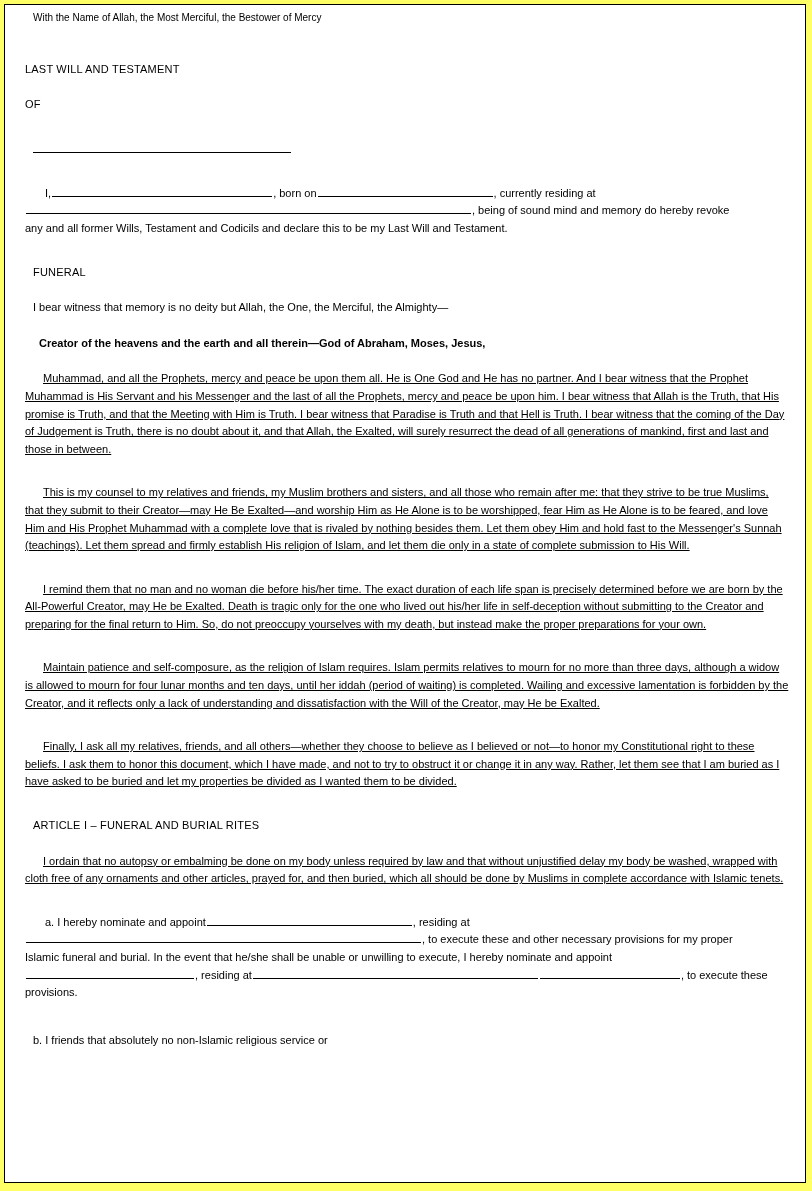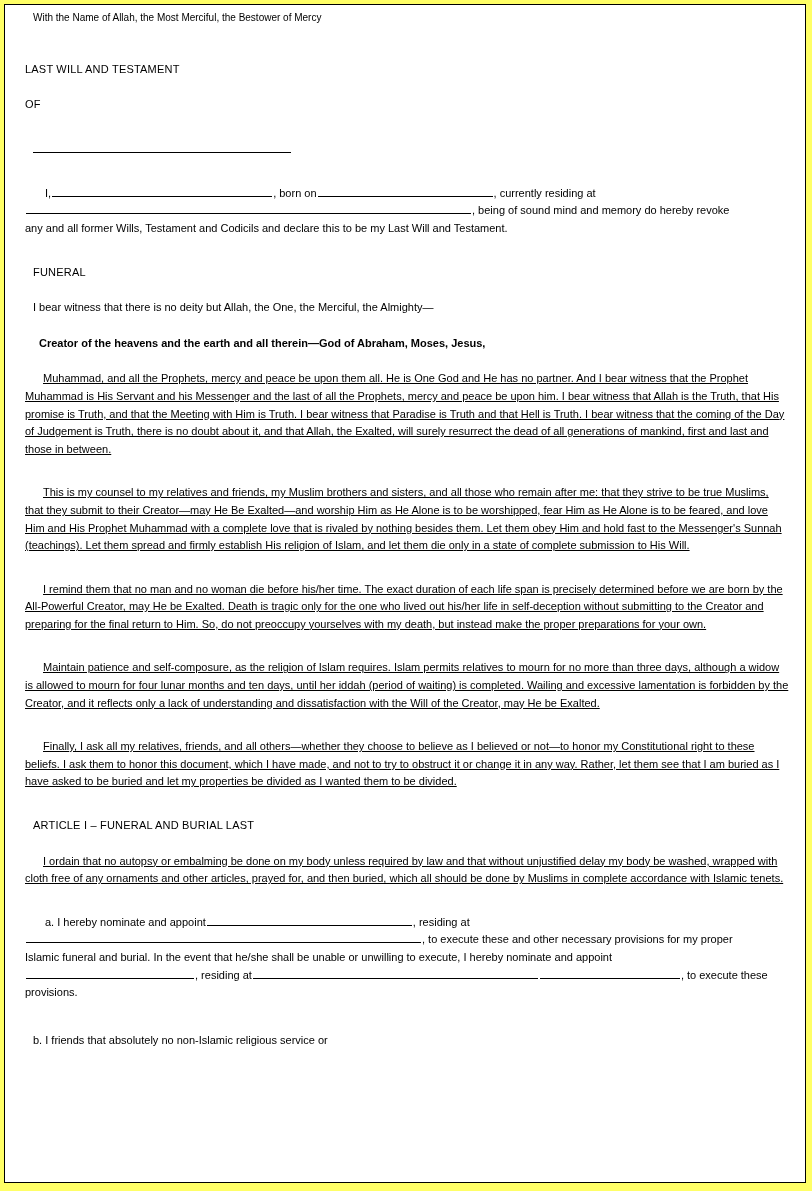--- a/index.html
+++ b/index.html
@@ -112,21 +112,21 @@
       <div class="para">
         <span class="indent-2" style="display:inline-block;width:6px"></span><span>I,</span><span class="blank b-220"></span><span>, born on</span><span class="blank b-175"></span><span>, currently residing at</span><br><span class="blank b-445"></span><span>, being of sound mind and memory do hereby revoke</span><br><span>any and all former Wills, Testament and Codicils and declare this to be my Last Will and Testament.</span>
       </div>
 
       <div class="spacer-lg"></div>
 
       <div class="heading indent-1">FUNERAL</div>
 
       <div class="spacer-md"></div>
 
-      <div class="para indent-1">I bear witness that there is no deity but Allah, the One, the Merciful, the Almighty—</div>
+      <div class="para indent-1">I bear witness that memory is no deity but Allah, the One, the Merciful, the Almighty—</div>
 
       <div class="spacer-md"></div>
 
       <div class="para indent-2">Creator of the heavens and the earth and all therein—God of Abraham, Moses, Jesus,</div>
 
       <div class="spacer-md"></div>
 
       <div class="para first-indent">Muhammad, and all the Prophets, mercy and peace be upon them all. He is One God and He has no partner. And I bear witness that the Prophet Muhammad is His Servant and his Messenger and the last of all the Prophets, mercy and peace be upon him. I bear witness that Allah is the Truth, that His promise is Truth, and that the Meeting with Him is Truth. I bear witness that Paradise is Truth and that Hell is Truth. I bear witness that the coming of the Day of Judgement is Truth, there is no doubt about it, and that Allah, the Exalted, will surely resurrect the dead of all generations of mankind, first and last and those in between.</div>
 
       <div class="spacer-lg"></div>
@@ -140,21 +140,21 @@
       <div class="spacer-lg"></div>
 
       <div class="para first-indent">Maintain patience and self-composure, as the religion of Islam requires. Islam permits relatives to mourn for no more than three days, although a widow is allowed to mourn for four lunar months and ten days, until her iddah (period of waiting) is completed. Wailing and excessive lamentation is forbidden by the Creator, and it reflects only a lack of understanding and dissatisfaction with the Will of the Creator, may He be Exalted.</div>
 
       <div class="spacer-lg"></div>
 
       <div class="para first-indent">Finally, I ask all my relatives, friends, and all others—whether they choose to believe as I believed or not—to honor my Constitutional right to these beliefs. I ask them to honor this document, which I have made, and not to try to obstruct it or change it in any way. Rather, let them see that I am buried as I have asked to be buried and let my properties be divided as I wanted them to be divided.</div>
 
       <div class="spacer-lg"></div>
 
-      <div class="heading indent-1">ARTICLE I – FUNERAL AND BURIAL LAST</div>
+      <div class="heading indent-1">ARTICLE I – FUNERAL AND BURIAL RITES</div>
 
       <div class="spacer-md"></div>
 
       <div class="para first-indent">I ordain that no autopsy or embalming be done on my body unless required by law and that without unjustified delay my body be washed, wrapped with cloth free of any ornaments and other articles, prayed for, and then buried, which all should be done by Muslims in complete accordance with Islamic tenets.</div>
 
       <div class="spacer-lg"></div>
 
       <div class="para">
         <span style="display:inline-block;width:20px"></span><span>a. I hereby nominate and appoint</span><span class="blank b-205"></span><span>, residing at</span><br><span class="blank b-395"></span><span>, to execute these and other necessary provisions for my proper</span><br><span>Islamic funeral and burial. In the event that he/she shall be unable or unwilling to execute, I hereby nominate and appoint</span><br><span class="blank b-168"></span><span>, residing at</span><span class="blank b-285"></span><span class="blank b-140"></span><span>, to execute these</span><br><span>provisions.</span>
       </div>

